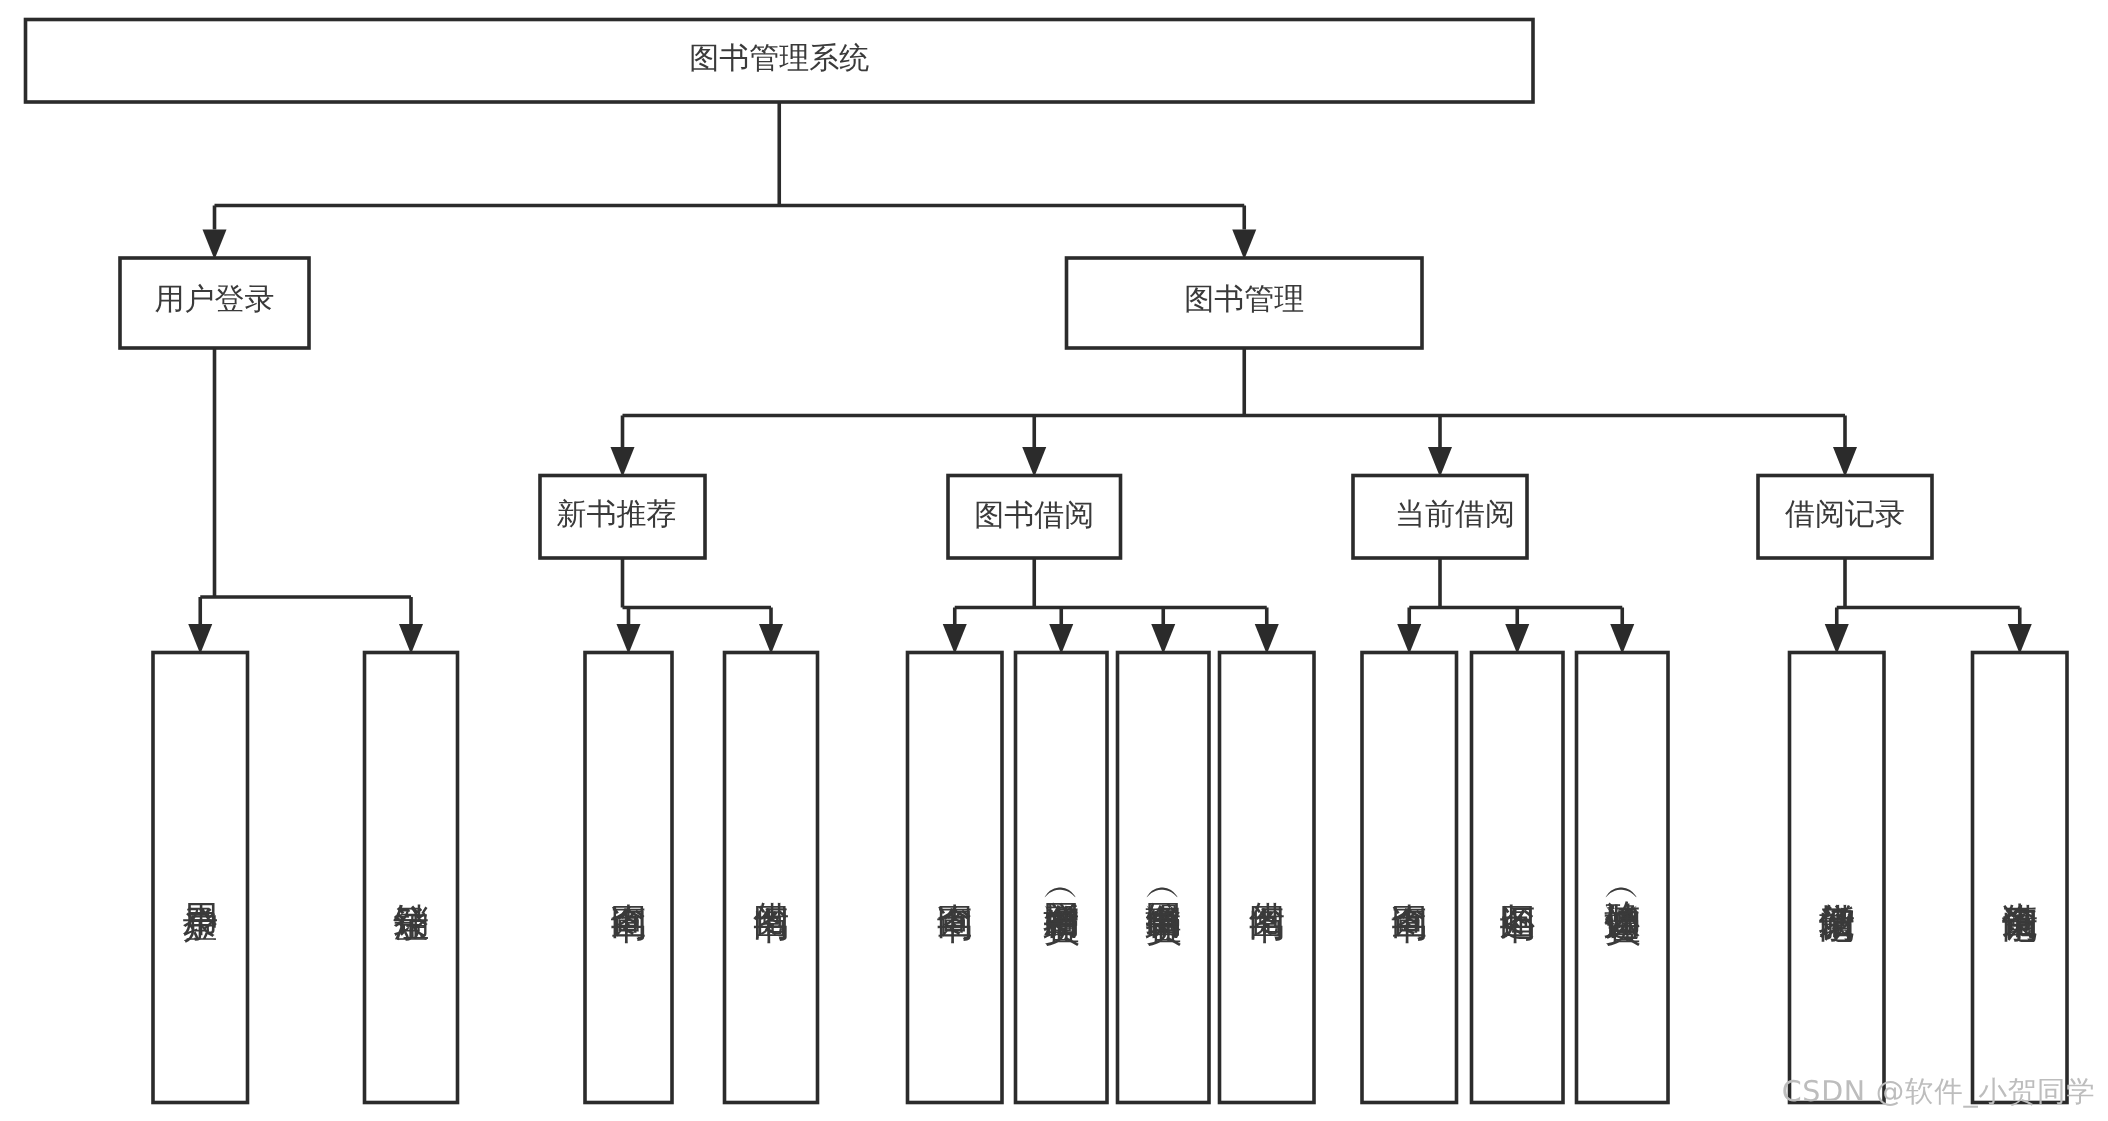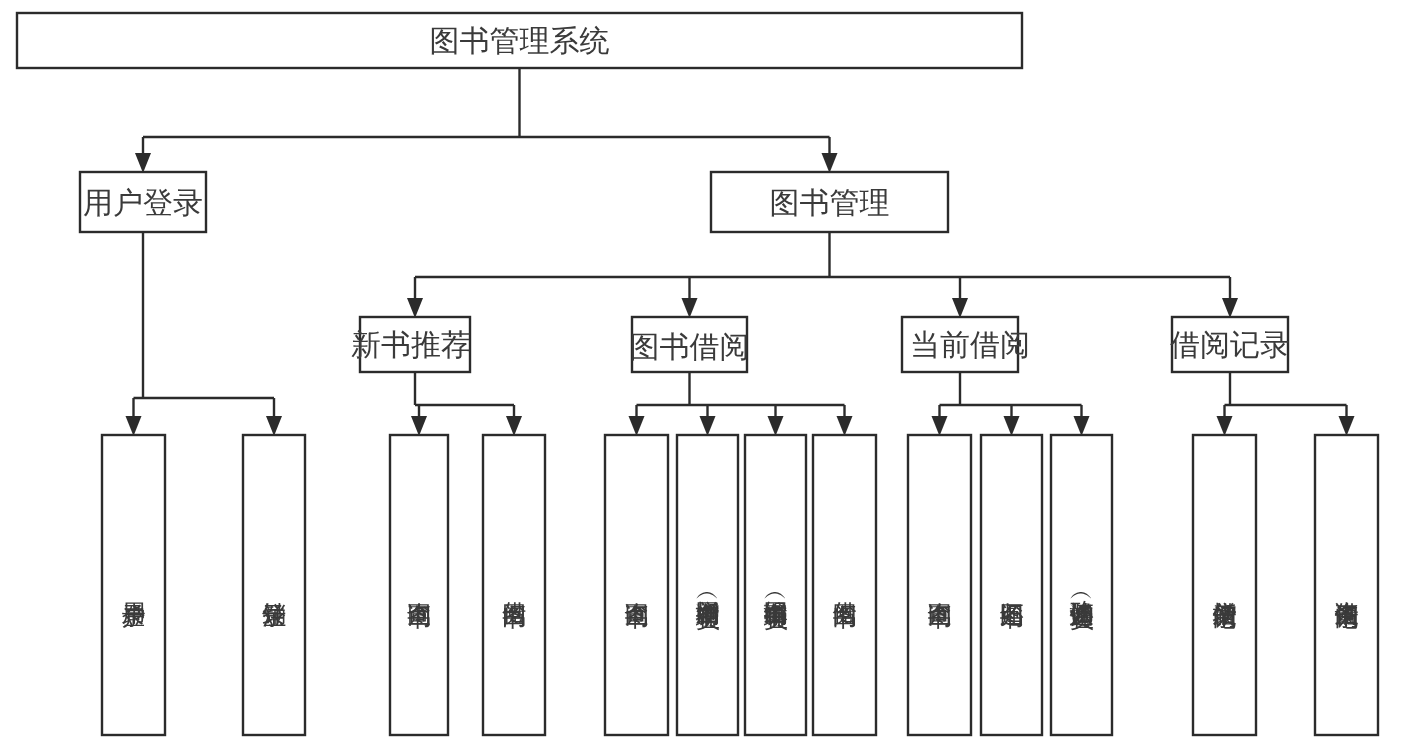--- a/index.html
+++ b/index.html
@@ -49,24 +49,25 @@
     display: flex;
     align-items: center;
     justify-content: center;
     color: #3a3a3a;
     font-family: "DejaVu Sans", "Liberation Sans", sans-serif;
     pointer-events: none;
     box-sizing: border-box;
   }
   .node-label.horizontal {
     writing-mode: horizontal-tb;
-    font-size: 30px;
+    font-size: 20px;
     line-height: 1.1;
     letter-spacing: 0px;
     white-space: nowrap;
+    font-family: Liberation Mono, monospace;
   }
   .node-label.vertical {
     writing-mode: vertical-rl;
     text-orientation: upright;
     font-size: 24px;
     line-height: 1.18;
     letter-spacing: 1px;
     white-space: nowrap;
   }
   .watermark {
@@ -177,13 +178,14 @@
       <div class="node-label vertical" style="left: 605px; top: 435px; width: 63px; height: 300px;">查询图书</div>
       <div class="node-label vertical" style="left: 677px; top: 435px; width: 61px; height: 300px;">新增图书（管理员）</div>
       <div class="node-label vertical" style="left: 745px; top: 435px; width: 61px; height: 300px;">编辑图书（管理员）</div>
       <div class="node-label vertical" style="left: 813px; top: 435px; width: 63px; height: 300px;">借阅图书</div>
       <div class="node-label vertical" style="left: 908px; top: 435px; width: 63px; height: 300px;">查询图书</div>
       <div class="node-label vertical" style="left: 981px; top: 435px; width: 61px; height: 300px;">归还图书</div>
       <div class="node-label vertical" style="left: 1051px; top: 435px; width: 61px; height: 300px;">确认归还（管理员）</div>
       <div class="node-label vertical" style="left: 1193px; top: 435px; width: 63px; height: 300px;">新增借阅记录</div>
       <div class="node-label vertical" style="left: 1315px; top: 435px; width: 63px; height: 300px;">查询借阅记录</div>
     </div>
+  <div class="watermark">CSDN @软件_小贺同学</div>
 </div>
 
 </body></html>

